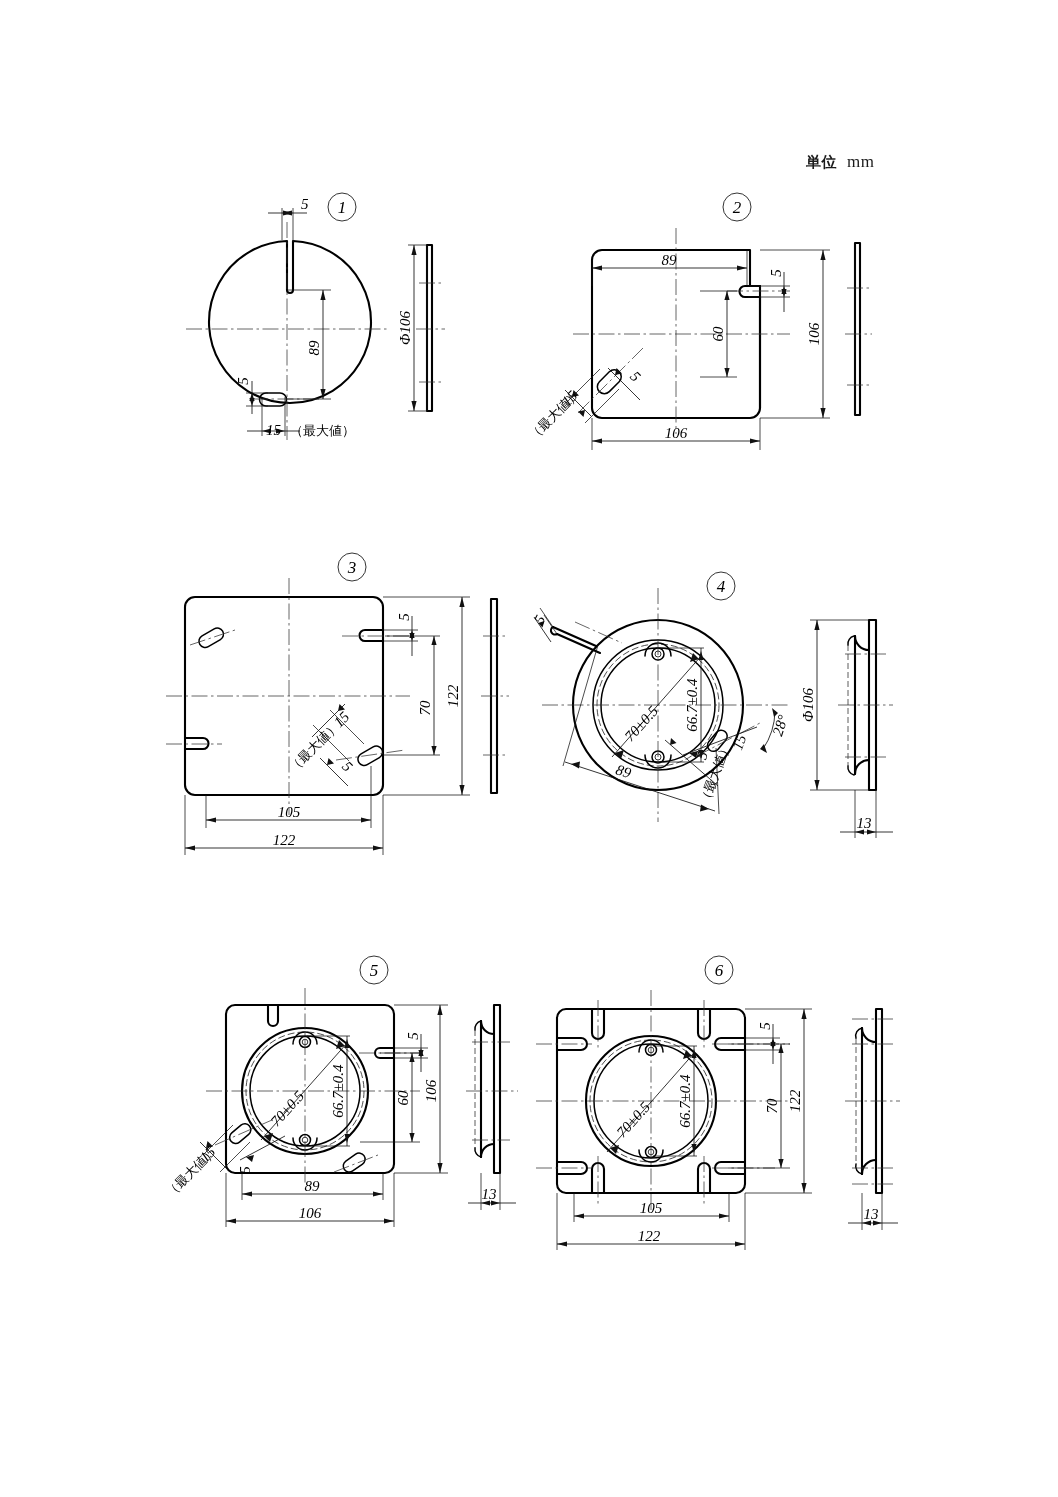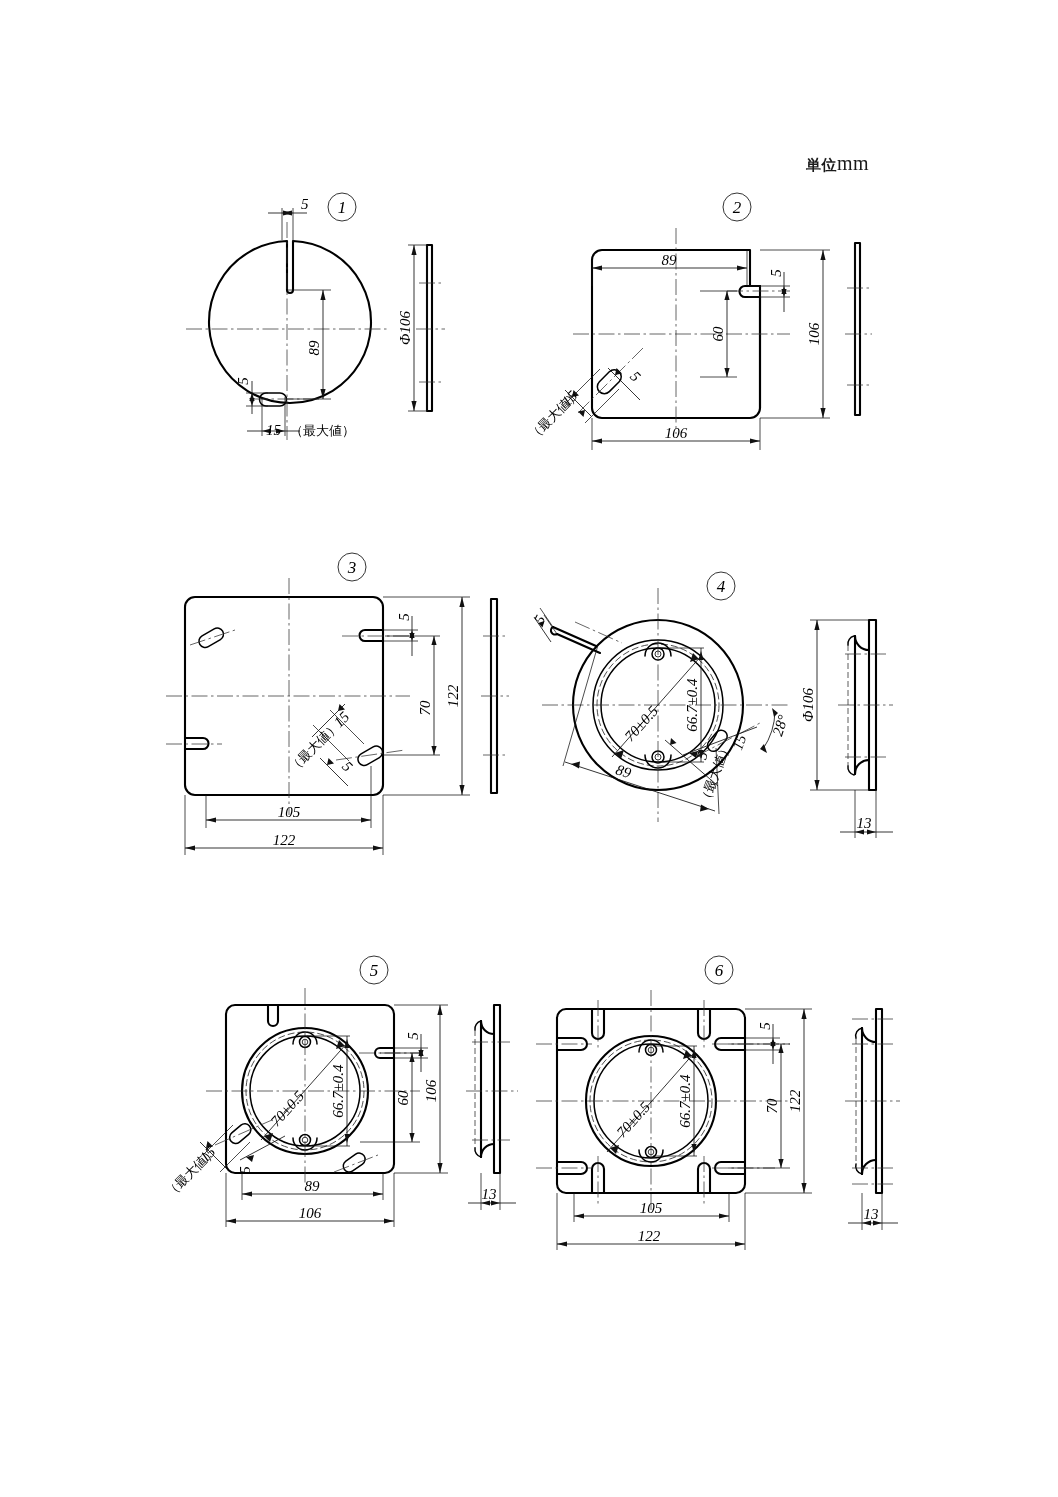--- a/index.html
+++ b/index.html
@@ -27,21 +27,22 @@
     top: 152px;
     font-family: "DejaVu Sans", sans-serif;
     font-size: 15px;
     font-weight: bold;
     letter-spacing: 0.5px;
     white-space: nowrap;
   }
   #unit-note .unit-mm {
     font-family: "Liberation Serif", serif;
     font-weight: normal;
-    font-size: 20px;
+    font-size: 17px;
+    margin-left: 10px;
   }
   svg { display: block; }
   .obj   { fill: none; stroke: #000; stroke-width: 2.1; stroke-linejoin: round; stroke-linecap: round; }
   .obj-t { fill: none; stroke: #000; stroke-width: 1.5; stroke-linejoin: round; stroke-linecap: round; }
   .thin  { fill: none; stroke: #111; stroke-width: 0.85; }
   .dim   { fill: none; stroke: #111; stroke-width: 0.85; }
   .ext   { fill: none; stroke: #111; stroke-width: 0.75; }
   .center{ fill: none; stroke: #333; stroke-width: 0.75; stroke-dasharray: 16 3.5 2.5 3.5; }
   .hidden{ fill: none; stroke: #333; stroke-width: 0.8; stroke-dasharray: 6 3; }
   .dashedthin { fill:none; stroke:#222; stroke-width:0.8; stroke-dasharray: 7 3; }

